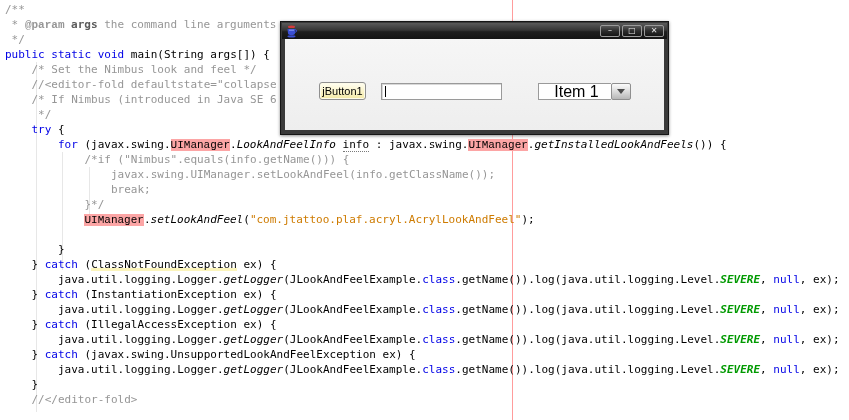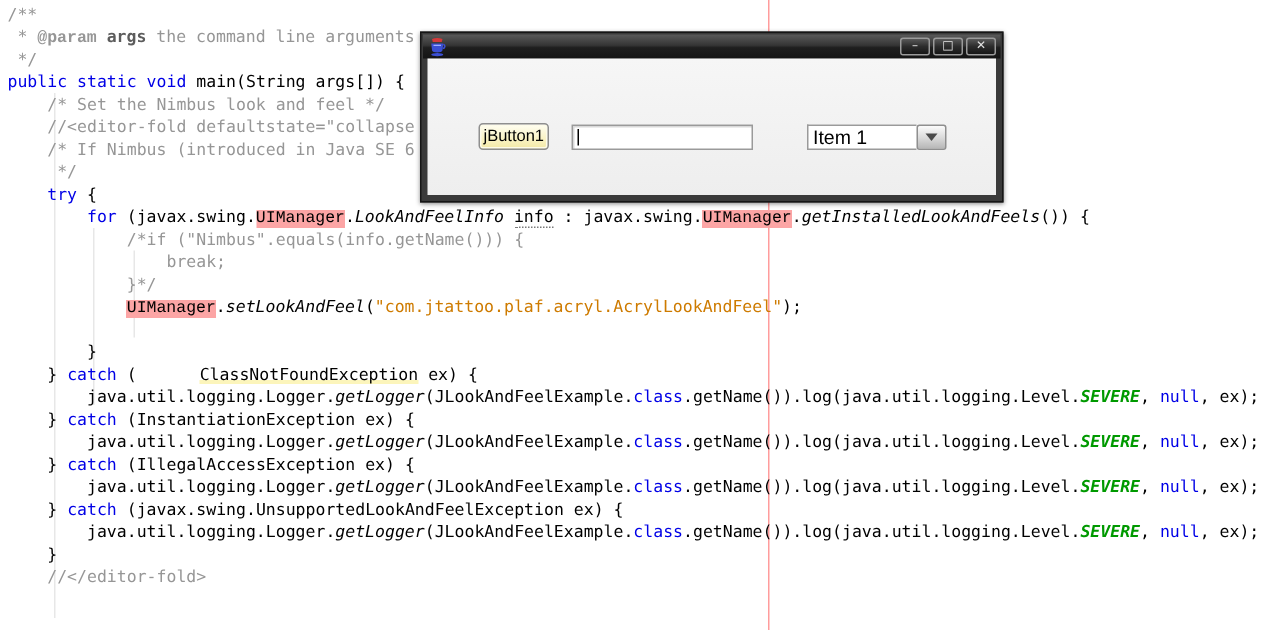--- a/index.html
+++ b/index.html
@@ -19,50 +19,50 @@
   .t-c  { color:#969696; }
   .t-cb { color:#969696; font-weight:bold;font-family:Liberation Mono, monospace; }
   .t-cn { color:#5c5c5c; font-weight:bold; }
   .t-bd { color:#000000; font-weight:normal; }
   .t-s  { color:#ce7b00; }
   .t-gi { color:#009900; font-style:italic;font-weight:bold; }
   .t-it { color:#000000; font-style:italic; }
   .t-hl { color:#000000; background:#fca5a5;font-family:Liberation Mono, monospace; }
   .t-lk { color:#969696; text-decoration:underline; text-decoration-color:#7c8fb6; }
   .t-un { color:#000000; border-bottom:1px dotted #7a7a7a; }
-  .t-sf { color:#000000; background:linear-gradient(to top, #fcf5bb 3px, transparent 3px);margin-left:42px; }
+  .t-sf { color:#000000; background:linear-gradient(to top, #fcf5bb 3px, transparent 3px); }
 
   
   .jframe { position:absolute; left:280px; top:21px; width:389px; height:114px; z-index:10;
      background:#3a3a3a; border:1px solid #161616; box-shadow:0 1px 3px rgba(0,0,0,.45); }
   .titlebar { position:absolute; left:1px; right:1px; top:1px; height:16px;
      background:linear-gradient(#5a5a5a, #353535 45%, #1e1e1e 55%, #141414);
      display:flex; align-items:center; padding:0 3px; }
   .app-icon { width:13px; height:13px; flex:0 0 auto; }
   .tb-buttons { margin-left:auto; display:flex; gap:2px; }
   .tb-btn { width:20px; height:12px; border:1px solid #9a9a9a; border-radius:2px;
      background:linear-gradient(#585858, #2c2c2c 50%, #161616);
      color:#e3e3e3; font-family:"DejaVu Sans", sans-serif; font-size:8px; line-height:10px;
      display:flex; align-items:center; justify-content:center; cursor:pointer; }
   .tb-btn .glyph { transform:translateY(-0.5px); }
   .content { position:absolute; left:4px; right:4px; top:17px; bottom:4px;
-     background:linear-gradient(#f6f6f6, #eeeeee); }
+     background:linear-gradient(#f6f6f6, #eeeeee);text-align:center; }
 
   .swing-button { position:absolute; left:34px; top:43px; width:47px; height:18px;
      border:1px solid #8f8f8f; border-radius:3px;
      background:linear-gradient(#fffef2, #faf3c4 60%, #f3e9a6);
      font-size:11px; color:#000; display:flex; align-items:center; justify-content:center;
      box-shadow:inset 0 0 0 1px #fdfbe9; cursor:pointer; }
   .swing-textfield { position:absolute; left:96px; top:44px; width:121px; height:17px;
      background:#ffffff; border:1px solid #9a9a9a; box-shadow:inset 1px 1px 0 #d9d9d9; }
   .caret { position:absolute; left:3px; top:2px; width:1px; height:11px; background:#000; }
 
   .swing-combo { position:absolute; left:253px; top:44px; width:93px; height:17px; display:flex; }
   .combo-field { flex:1; background:#ffffff; border:1px solid #9a9a9a; border-right:none;
-     font-size:13px; color:#000; line-height:15px; padding-left:3px; }
+     font-size:16px; color:#000; line-height:15px; padding-left:3px; }
   .combo-arrow-btn { width:20px; border:1px solid #8f8f8f; border-radius:2px;
      background:linear-gradient(#fbfbfb, #d8d8d8 55%, #b7b7b7);
      display:flex; align-items:center; justify-content:center; cursor:pointer; }
   .combo-arrow-btn .tri { width:0; height:0; border-left:4px solid transparent;
      border-right:4px solid transparent; border-top:5px solid #4a4a4a; }
 </style>
 </head>
 <body>
 
 <div class="editor">
@@ -75,20 +75,21 @@
       <div class="line"><span class="t-c"> * </span><span class="t-cb">@param</span><span class="t-c"> </span><span class="t-cn">args</span><span class="t-c"> the command line arguments</span></div>
       <div class="line"><span class="t-c"> */</span></div>
       <div class="line"><span class="t-k">public static void </span><span class="t-bd">main</span><span class="t-p">(String args[]) {</span></div>
       <div class="line"><span class="t-c">    /* Set the Nimbus look and feel */</span></div>
       <div class="line"><span class="t-c">    //&lt;editor-fold defaultstate="collapse</span></div>
       <div class="line"><span class="t-c">    /* If Nimbus (introduced in Java SE 6</span></div>
       <div class="line"><span class="t-c">     */</span></div>
       <div class="line"><span class="t-p">    </span><span class="t-k">try</span><span class="t-p"> {</span></div>
       <div class="line"><span class="t-p">        </span><span class="t-k">for</span><span class="t-p"> (javax.swing.</span><span class="t-hl">UIManager</span><span class="t-p">.</span><span class="t-it">LookAndFeelInfo</span><span class="t-p"> </span><span class="t-un">info</span><span class="t-p"> : javax.swing.</span><span class="t-hl">UIManager</span><span class="t-p">.</span><span class="t-it">getInstalledLookAndFeels</span><span class="t-p">()) {</span></div>
       <div class="line"><span class="t-c">            /*if ("Nimbus".equals(info.getName())) {</span></div>
+      <div class="line"><span class="t-c">                javax.swing.UIManager.setLookAndFeel(info.getClassName());</span></div>
       <div class="line"><span class="t-c">                break;</span></div>
       <div class="line"><span class="t-c">            }*/</span></div>
       <div class="line"><span class="t-p">            </span><span class="t-hl">UIManager</span><span class="t-p">.</span><span class="t-it">setLookAndFeel</span><span class="t-p">(</span><span class="t-s">"com.jtattoo.plaf.acryl.AcrylLookAndFeel"</span><span class="t-p">);</span></div>
       <div class="line">&nbsp;</div>
       <div class="line"><span class="t-p">        }</span></div>
       <div class="line"><span class="t-p">    } </span><span class="t-k">catch</span><span class="t-p"> (</span><span class="t-sf">ClassNotFoundException</span><span class="t-p"> ex) {</span></div>
       <div class="line"><span class="t-p">        java.util.logging.Logger.</span><span class="t-it">getLogger</span><span class="t-p">(JLookAndFeelExample.</span><span class="t-k">class</span><span class="t-p">.getName()).log(java.util.logging.Level.</span><span class="t-gi">SEVERE</span><span class="t-p">, </span><span class="t-k">null</span><span class="t-p">, ex);</span></div>
       <div class="line"><span class="t-p">    } </span><span class="t-k">catch</span><span class="t-p"> (InstantiationException ex) {</span></div>
       <div class="line"><span class="t-p">        java.util.logging.Logger.</span><span class="t-it">getLogger</span><span class="t-p">(JLookAndFeelExample.</span><span class="t-k">class</span><span class="t-p">.getName()).log(java.util.logging.Level.</span><span class="t-gi">SEVERE</span><span class="t-p">, </span><span class="t-k">null</span><span class="t-p">, ex);</span></div>
       <div class="line"><span class="t-p">    } </span><span class="t-k">catch</span><span class="t-p"> (IllegalAccessException ex) {</span></div>

